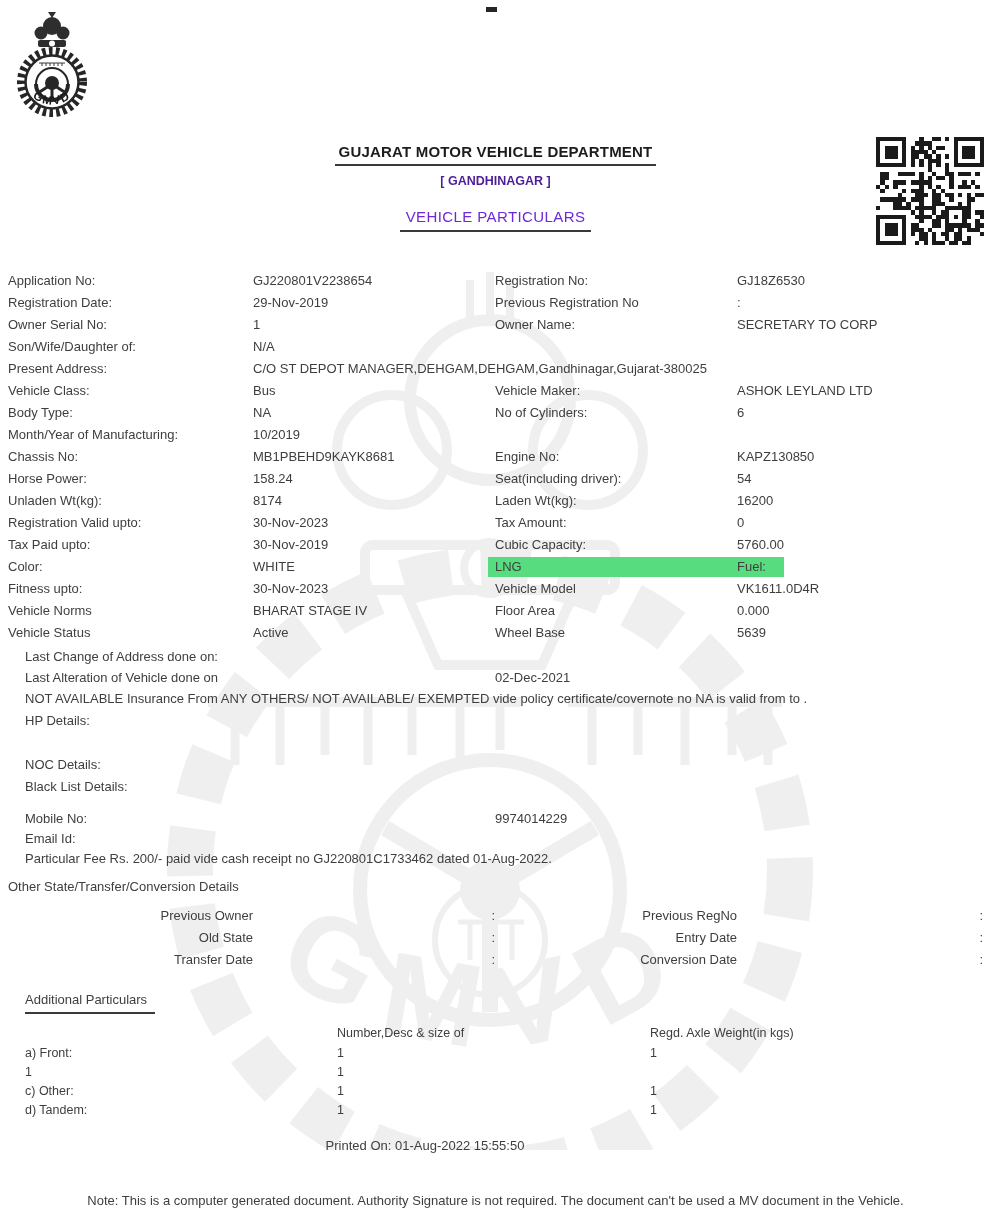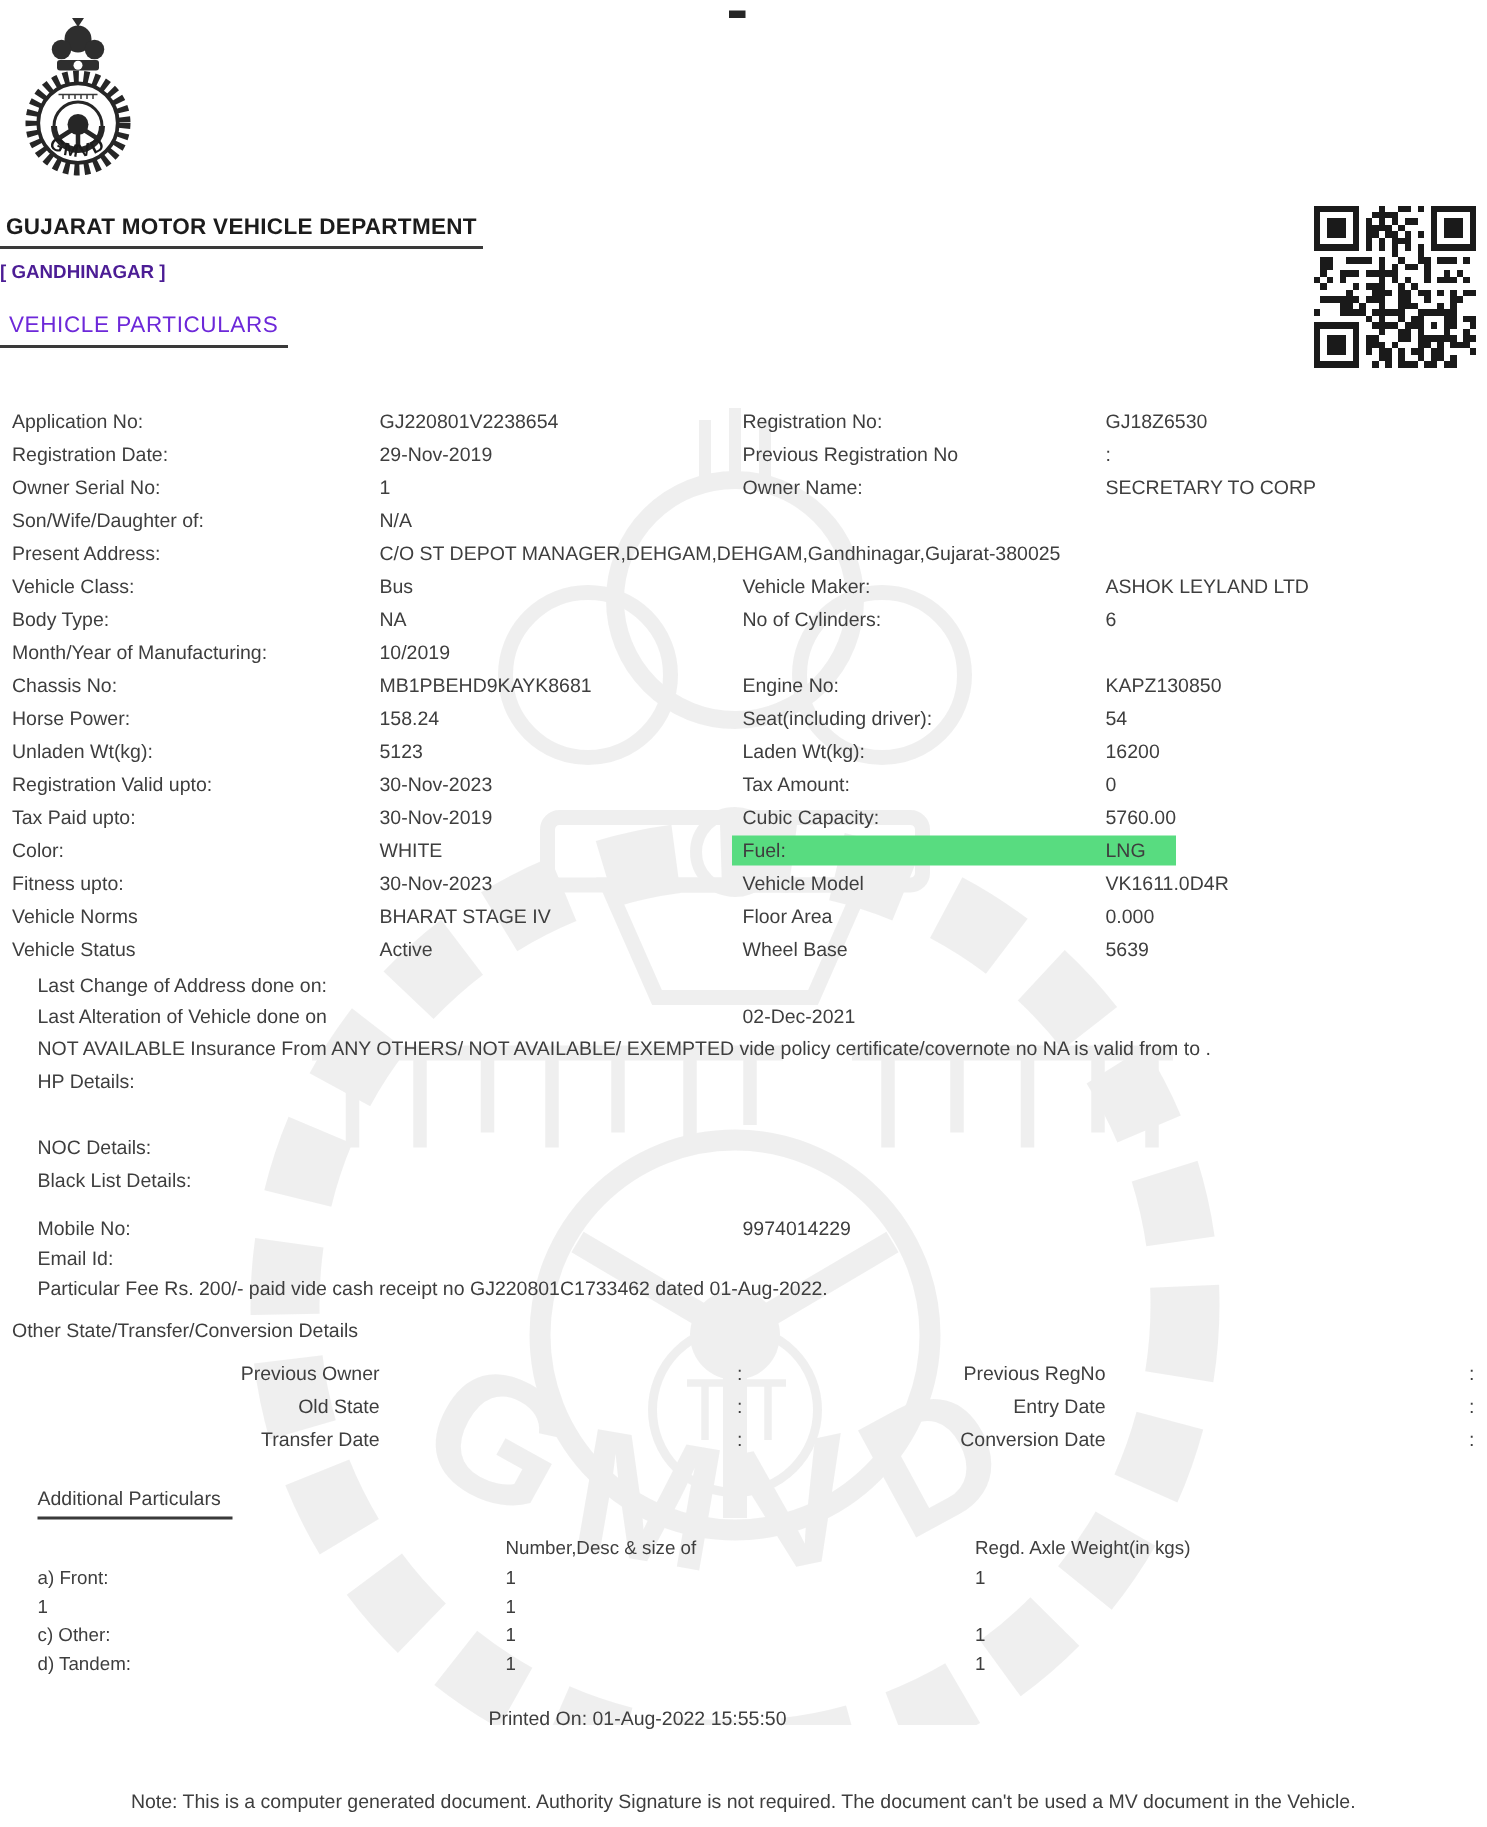--- a/index.html
+++ b/index.html
@@ -7,21 +7,21 @@
         font-family:"Liberation Sans", sans-serif;color:#3e3e3e;}
   
   .top-dash{position:absolute;left:486px;top:7px;width:11px;height:5px;background:#262626;}
   
   .logo{position:absolute;left:8px;top:10px;width:86px;height:110px;}
   
   .wm{position:absolute;left:140px;top:250px;width:700px;height:900px;opacity:0.13;pointer-events:none;}
   
   .qr{position:absolute;left:876px;top:136px;width:108px;height:110px;}
   
-  .hdr{position:absolute;left:0;top:143px;width:991px;text-align:left;}
+  .hdr{position:absolute;left:0;top:143px;width:991px;text-align:center;}
   .hdr .dept{display:inline-block;font-size:15px;font-weight:700;color:#1c1c1c;letter-spacing:.2px;
              border-bottom:2px solid #3a3a3a;padding:0 4px 4px 4px;}
   .hdr .office{font-size:12.5px;font-weight:700;color:#4c1d95;margin-top:8px;}
   .hdr .doct{display:inline-block;font-size:15px;font-weight:400;color:#6d28d9;letter-spacing:.4px;
              border-bottom:2px solid #3a3a3a;padding:0 6px 5px 6px;margin-top:20px;}
   
   #field-rows{position:absolute;left:8px;top:270px;width:975px;}
   .frow{display:grid;grid-template-columns:245px 242px 242px 1fr;height:22px;line-height:22px;
         position:relative;font-size:13px;}
   .frow .c{position:relative;z-index:1;white-space:nowrap;}
@@ -487,42 +487,42 @@
         <span class="c">KAPZ130850</span>
       </div>
       <div class="frow">
         <span class="c">Horse Power:</span>
         <span class="c">158.24</span>
         <span class="c">Seat(including driver):</span>
         <span class="c">54</span>
       </div>
       <div class="frow">
         <span class="c">Unladen Wt(kg):</span>
-        <span class="c">5123</span>
+        <span class="c">8174</span>
         <span class="c">Laden Wt(kg):</span>
         <span class="c">16200</span>
       </div>
       <div class="frow">
         <span class="c">Registration Valid upto:</span>
         <span class="c">30-Nov-2023</span>
         <span class="c">Tax Amount:</span>
         <span class="c">0</span>
       </div>
       <div class="frow">
         <span class="c">Tax Paid upto:</span>
         <span class="c">30-Nov-2019</span>
         <span class="c">Cubic Capacity:</span>
         <span class="c">5760.00</span>
       </div>
       <div class="frow">
         <div class="hl" style="background: rgb(88, 220, 128);"></div>
         <span class="c">Color:</span>
         <span class="c">WHITE</span>
+        <span class="c">LNG</span>
         <span class="c">Fuel:</span>
-        <span class="c">LNG</span>
       </div>
       <div class="frow">
         <span class="c">Fitness upto:</span>
         <span class="c">30-Nov-2023</span>
         <span class="c">Vehicle Model</span>
         <span class="c">VK1611.0D4R</span>
       </div>
       <div class="frow">
         <span class="c">Vehicle Norms</span>
         <span class="c">BHARAT STAGE IV</span>

